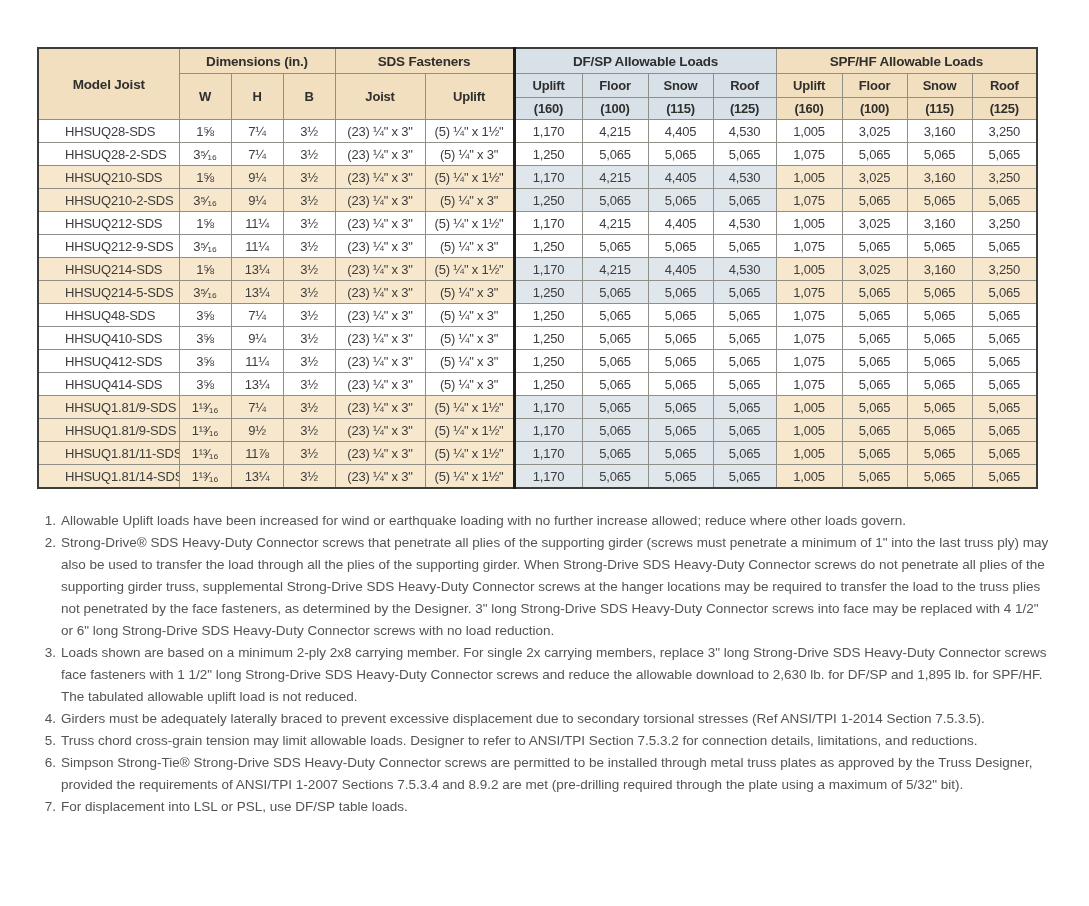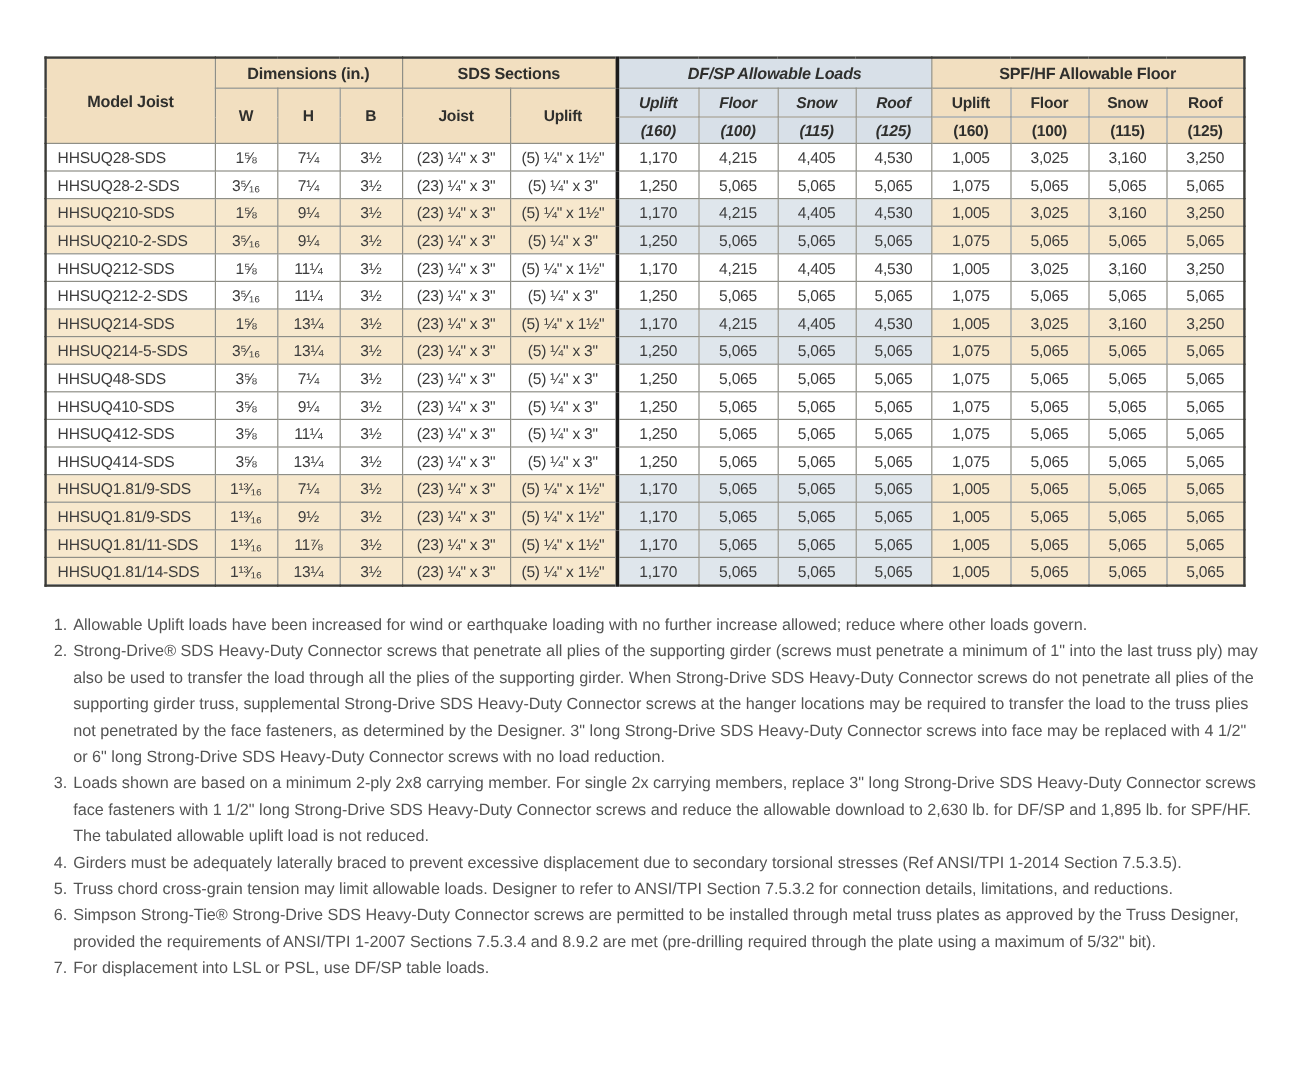--- a/index.html
+++ b/index.html
@@ -29,24 +29,24 @@
     font-size:13px;color:var(--table-text);
     text-align:center;vertical-align:middle;
     padding:0 2px;white-space:nowrap;overflow:hidden;
   }
   thead th{font-weight:700;color:#2f2f2d;}
   thead tr.h-group th{height:24px;font-size:13.5px;}
   thead tr.h-labels th{height:23px;}
   thead tr.h-subs th{height:21px;}
   tbody td{height:22px;font-weight:400;}
   .bg-tan{background:var(--header-tan);}
-  .bg-blue{background:var(--header-blue);font-style:italic;}
+  .bg-blue{background:var(--header-blue);}
   .row-tan{background:var(--row-tan);}
   .row-blue{background:var(--row-blue);}
-  .c-model{text-align:left;padding-left:9px;}
+  .c-model{text-align:left;padding-left:26px;}
   .dfsp-first{border-left:3px solid var(--thick-divider);}
   .footnotes{
     position:absolute;left:38px;top:510px;width:1012px;
     color:var(--footnote-text);font-size:13.5px;line-height:22px;
   }
   .fn{display:flex;}
   .fn-num{width:18px;text-align:right;flex:0 0 18px;}
   .fn-text{flex:1;margin-left:5px;}
 </style>
 </head>
@@ -67,23 +67,23 @@
         <col style="width:63px">
       <col style="width:66px">
         <col style="width:65px">
         <col style="width:65px">
         <col style="width:65px">
     </colgroup>
     <thead>
       <tr class="h-group">
         <th rowspan="3" class="bg-tan">Model Joist</th>
         <th colspan="3" class="bg-tan">Dimensions (in.)</th>
-        <th colspan="2" class="bg-tan">SDS Sections</th>
+        <th colspan="2" class="bg-tan">SDS Fasteners</th>
         <th colspan="4" class="bg-blue dfsp-first">DF/SP Allowable Loads</th>
-        <th colspan="4" class="bg-tan">SPF/HF Allowable Floor</th>
+        <th colspan="4" class="bg-tan">SPF/HF Allowable Loads</th>
       </tr>
       <tr class="h-labels" id="hrow-labels">
           <th class="bg-tan" rowspan="2">W</th>
           <th class="bg-tan" rowspan="2">H</th>
           <th class="bg-tan" rowspan="2">B</th>
           <th class="bg-tan" rowspan="2">Joist</th>
           <th class="bg-tan" rowspan="2">Uplift</th>
           <th class="bg-blue dfsp-first">Uplift</th>
           <th class="bg-blue">Floor</th>
           <th class="bg-blue">Snow</th>
@@ -179,21 +179,21 @@
           <td class="dfsp-first ">1,170</td>
           <td>4,215</td>
           <td>4,405</td>
           <td>4,530</td>
           <td>1,005</td>
           <td>3,025</td>
           <td>3,160</td>
           <td>3,250</td>
         </tr>
         <tr>
-          <td class="c-model">HHSUQ212-2-SDS</td>
+          <td class="c-model">HHSUQ212-9-SDS</td>
           <td>3⁵⁄₁₆</td>
           <td>11¼</td>
           <td>3½</td>
           <td>(23) ¼" x 3"</td>
           <td>(5) ¼" x 3"</td>
           <td class="dfsp-first ">1,250</td>
           <td>5,065</td>
           <td>5,065</td>
           <td>5,065</td>
           <td>1,075</td>

